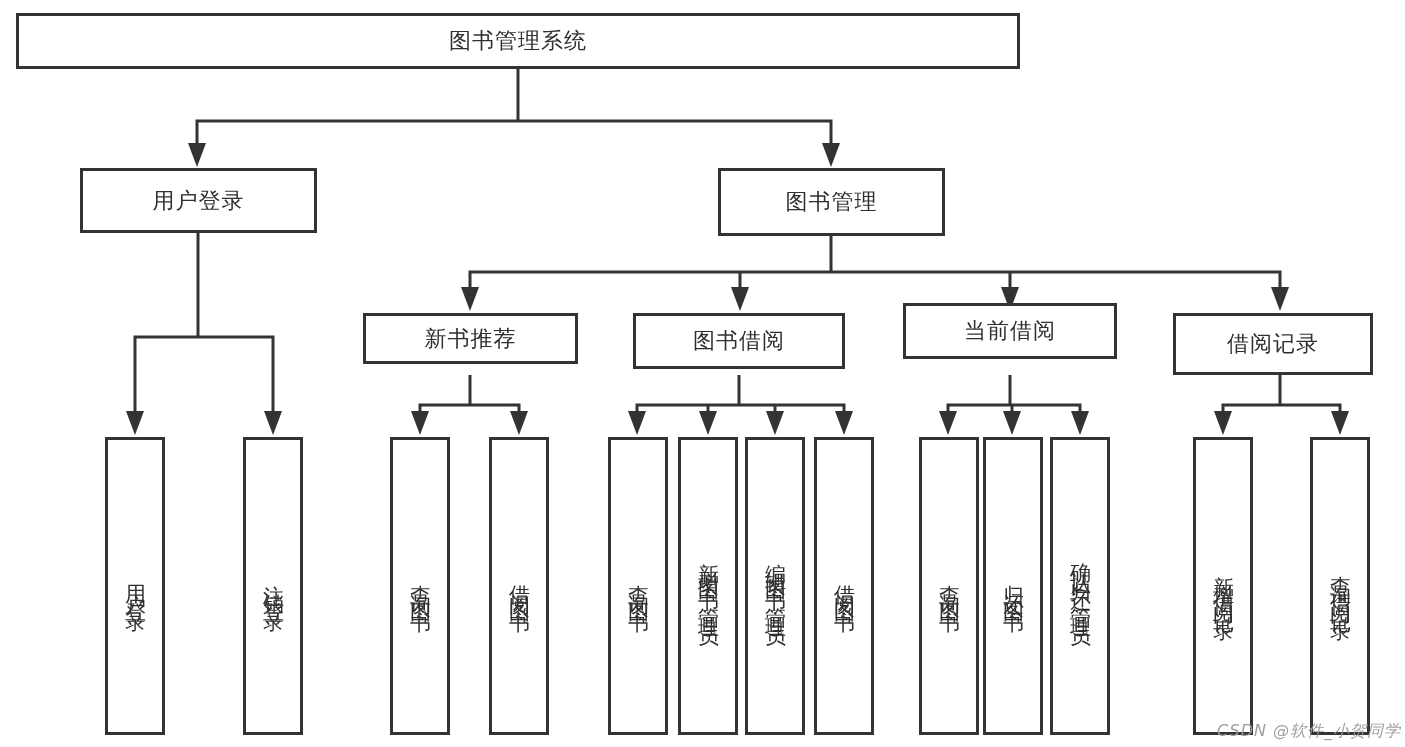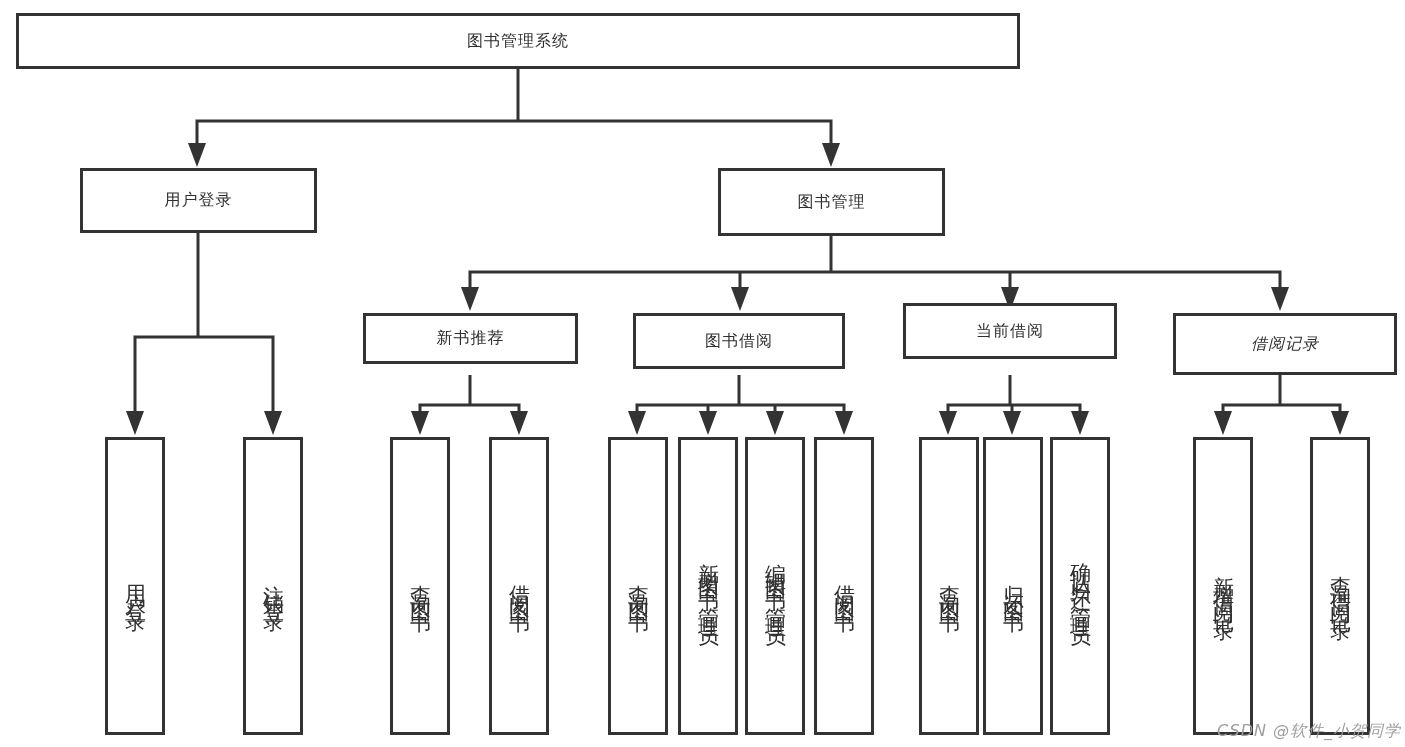--- a/index.html
+++ b/index.html
@@ -23,41 +23,41 @@
   .node {
     position: absolute;
     border: 3px solid #333333;
     background: #ffffff;
     display: flex;
     align-items: center;
     justify-content: center;
     color: #2f2f2f;
   }
 
-  .h-node { font-size: 16px; letter-spacing: 1px; white-space: nowrap; }
+  .h-node { font-size: 22px; letter-spacing: 1px; white-space: nowrap; }
 
   .v-node {
     font-size: 21px;
     writing-mode: vertical-rl;
     text-orientation: mixed;
     letter-spacing: 9px;
     line-height: 1;
     white-space: nowrap;
   }
 
   
   .n-root   { left: 16px;   top: 13px;  width: 1004px; height: 56px; }
 
   .n-login  { left: 80px;   top: 168px; width: 237px;  height: 65px; }
   .n-mgmt   { left: 718px;  top: 168px; width: 227px;  height: 68px; }
 
   .n-sub0   { left: 363px;  top: 313px; width: 215px;  height: 51px; }
   .n-sub1   { left: 633px;  top: 313px; width: 212px;  height: 56px; }
   .n-sub2   { left: 903px;  top: 303px; width: 214px;  height: 56px; }
-  .n-sub3   { left: 1173px; top: 313px; width: 224px;  height: 62px; font-style: italic; }
+  .n-sub3   { left: 1173px; top: 313px; width: 200px;  height: 62px; }
 
   .leaf     { top: 437px; width: 60px; height: 298px; }
   .l0  { left: 105px; }
   .l1  { left: 243px; }
   .l2  { left: 390px; }
   .l3  { left: 489px; }
   .l4  { left: 608px; }
   .l5  { left: 678px; }
   .l6  { left: 745px; }
   .l7  { left: 814px; }

